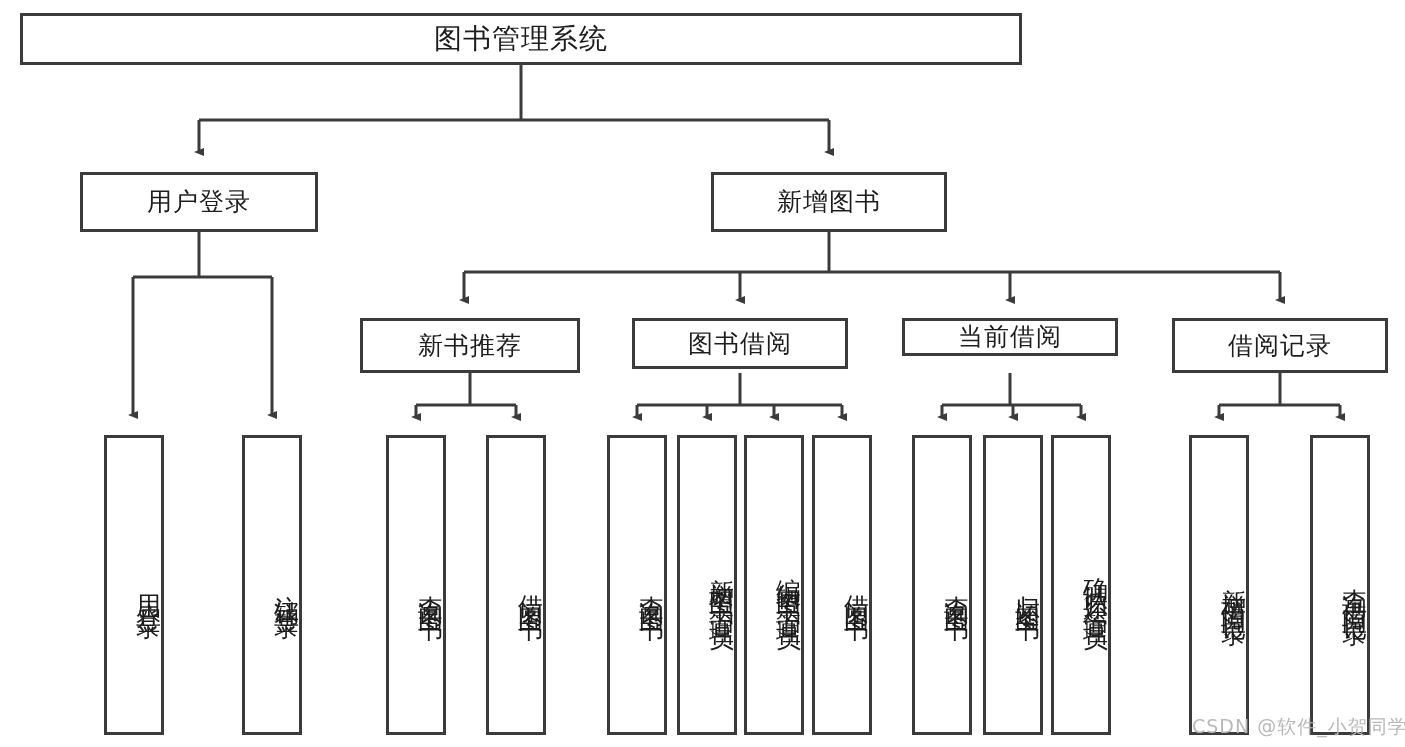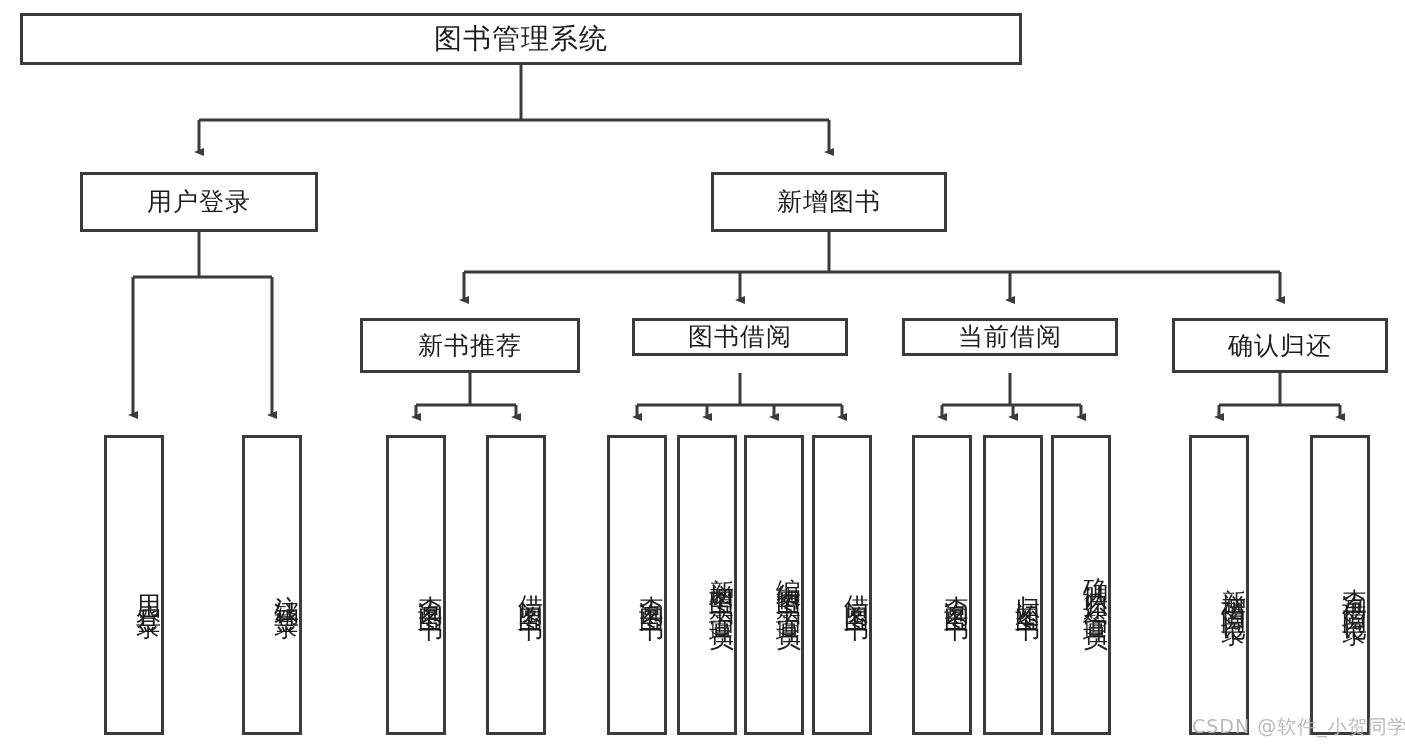--- a/index.html
+++ b/index.html
@@ -140,28 +140,28 @@
   <div class="node-box horizontal" id="node-l1-0" style="left: 80px; top: 172px; width: 238px; height: 60px;">
     <span class="node-label">用户登录</span>
   </div>
   <div class="node-box horizontal" id="node-l1-1" style="left: 711px; top: 172px; width: 236px; height: 60px;">
     <span class="node-label">新增图书</span>
   </div>
 
   <div class="node-box horizontal" id="node-l2-0" style="left: 360px; top: 318px; width: 220px; height: 55px;">
     <span class="node-label">新书推荐</span>
   </div>
-  <div class="node-box horizontal" id="node-l2-1" style="left: 632px; top: 318px; width: 216px; height: 38px;">
+  <div class="node-box horizontal" id="node-l2-1" style="left: 632px; top: 318px; width: 216px; height: 51px;">
     <span class="node-label">图书借阅</span>
   </div>
   <div class="node-box horizontal" id="node-l2-2" style="left: 902px; top: 318px; width: 216px; height: 38px;">
     <span class="node-label">当前借阅</span>
   </div>
   <div class="node-box horizontal" id="node-l2-3" style="left: 1172px; top: 318px; width: 216px; height: 55px;">
-    <span class="node-label">确认归还</span>
+    <span class="node-label">借阅记录</span>
   </div>
 
   <div class="node-box vertical" id="node-leaf-0" style="left: 104px; top: 435px; width: 60px; height: 300px;">
     <span class="node-label">用户登录</span>
   </div>
   <div class="node-box vertical" id="node-leaf-1" style="left: 242px; top: 435px; width: 60px; height: 300px;">
     <span class="node-label">注销登录</span>
   </div>
   <div class="node-box vertical" id="node-leaf-2" style="left: 386px; top: 435px; width: 60px; height: 300px;">
     <span class="node-label">查询图书</span>

